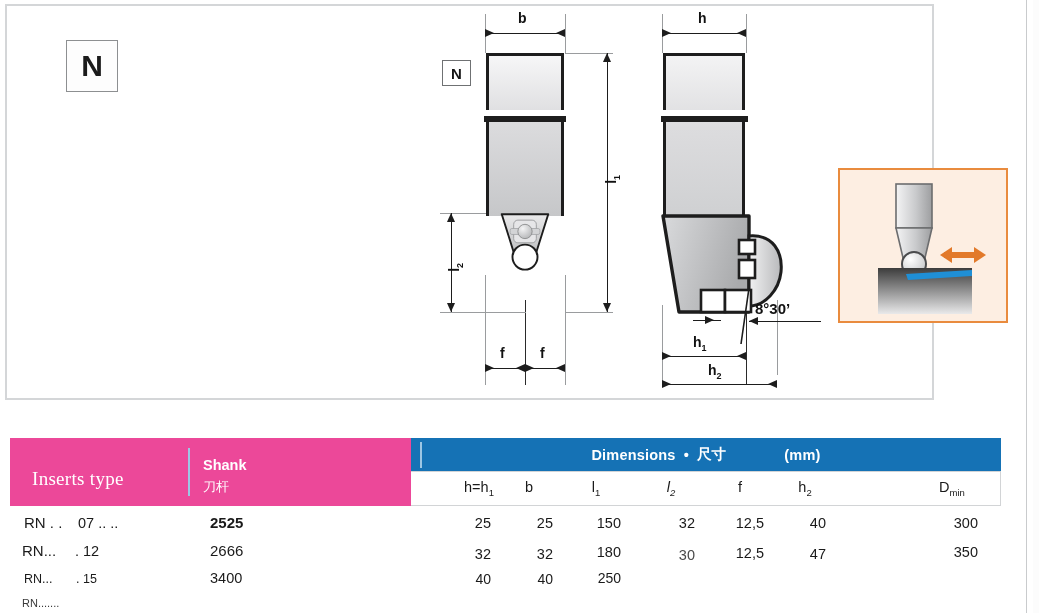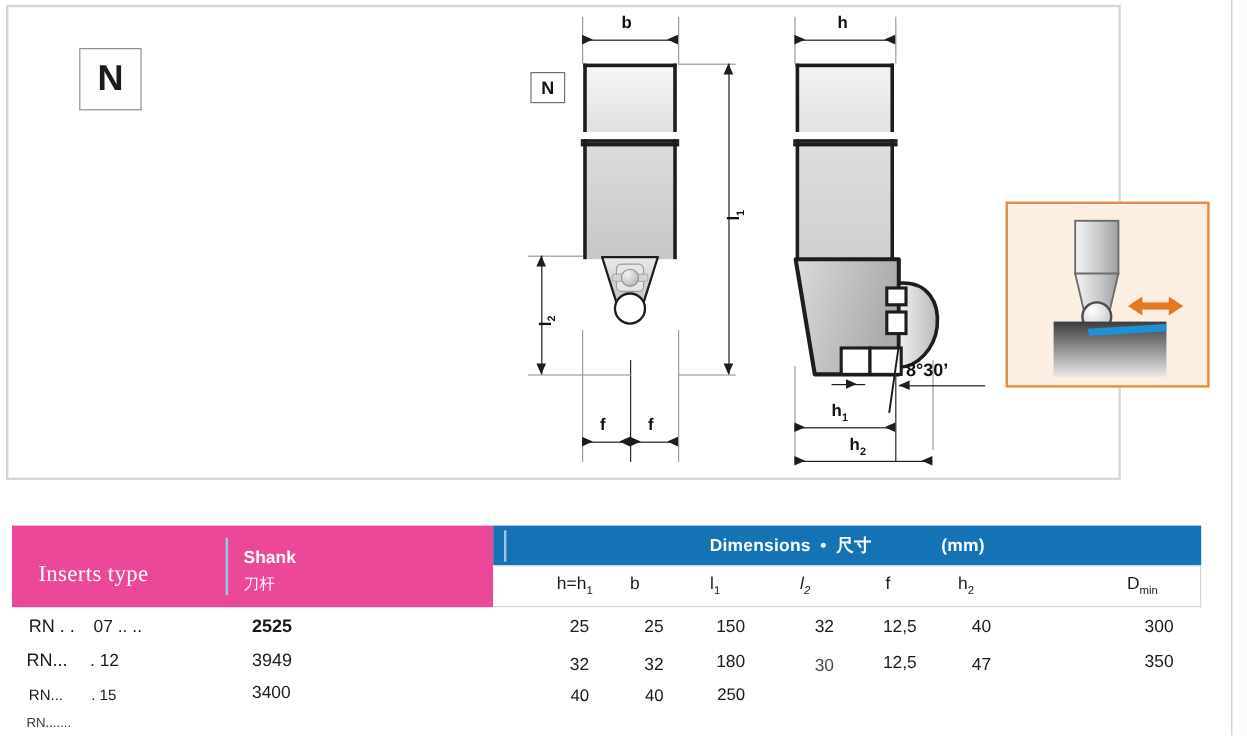--- a/index.html
+++ b/index.html
@@ -337,21 +337,21 @@
     <div class="dimcell" style="left:553px;top:1px;width:58px;font-size:14.5px;">150</div>
     <div class="dimcell" style="left:629px;top:1px;width:56px;font-size:14.5px;">32</div>
     <div class="dimcell" style="left:694px;top:1px;width:60px;font-size:14.5px;">12,5</div>
     <div class="dimcell" style="left:760px;top:1px;width:56px;font-size:14.5px;">40</div>
     <div class="dimcell" style="left:906px;top:1px;width:62px;font-size:14.5px;">300</div>
   </div>
 
   <div class="rowblock" style="top:104px;">
     <div class="ins" style="left:12px;top:0;font-size:15px;">RN...</div>
     <div class="ins" style="left:65px;top:1px;font-size:14.5px;">. 12</div>
-    <div class="shk" style="left:200px;top:0;width:100px;font-size:15px;">3949</div>
+    <div class="shk" style="left:200px;top:0;width:100px;font-size:15px;">2666</div>
     <div class="dimcell" style="left:421px;top:4px;width:60px;font-size:14.5px;">32</div>
     <div class="dimcell" style="left:487px;top:4px;width:56px;font-size:14.5px;">32</div>
     <div class="dimcell" style="left:553px;top:2px;width:58px;font-size:14.5px;">180</div>
     <div class="dimcell" style="left:629px;top:5px;width:56px;font-size:14.5px;color:#4a4a4a;">30</div>
     <div class="dimcell" style="left:694px;top:3px;width:60px;font-size:14.5px;">12,5</div>
     <div class="dimcell" style="left:760px;top:4px;width:56px;font-size:14.5px;">47</div>
     <div class="dimcell" style="left:906px;top:2px;width:62px;font-size:14.5px;">350</div>
   </div>
 
   <div class="rowblock" style="top:134px;">

